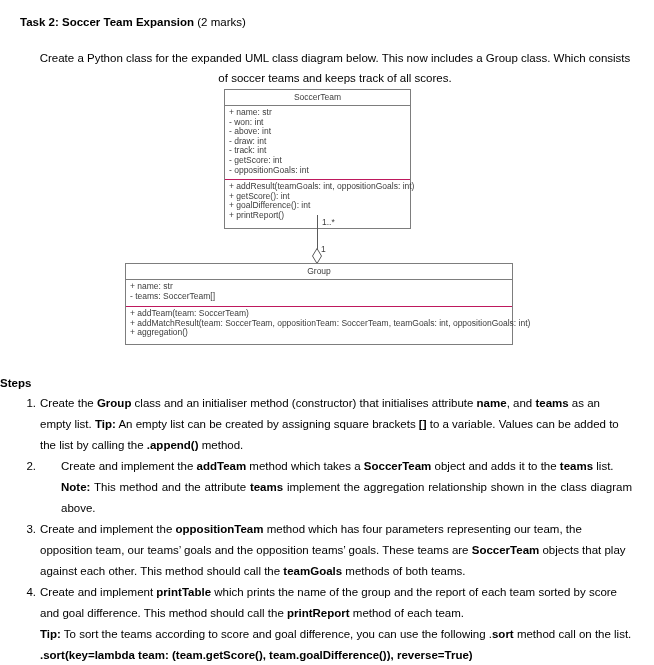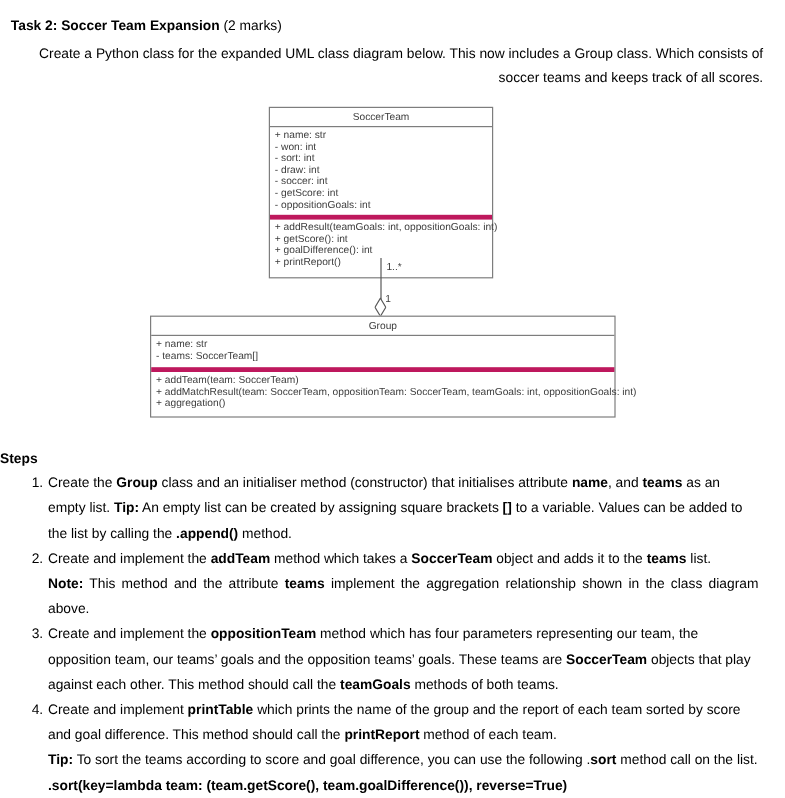--- a/index.html
+++ b/index.html
@@ -15,35 +15,35 @@
     overflow: hidden;
     position: relative;
   }
 
   
   .doc {
     padding: 0;
   }
   .intro {
     position: absolute;
-    left: 9px;
+    left: 20px;
     top: 12px;
     width: 630px;
   }
   .task-heading {
     font-size: 11.5px;
     line-height: 20px;
     margin: 0 0 2px 0;
   }
   .task-heading .strong { font-weight: bold; }
   .intro-para {
     font-size: 11.5px;
     line-height: 20px;
-    margin: 3px;
-    text-align: right;
+    margin: 16px;
+    text-align: center;
   }
 
   
   .uml {
     position: absolute;
     left: 0;
     top: 85px;
     width: 654px;
     height: 260px;
   }
@@ -56,21 +56,21 @@
   .uml-title {
     text-align: center;
     font-size: 8.5px;
     line-height: 13px;
     padding: 1px 0 1px 0;
     border-bottom: 1px solid #7d7d7d;
     color: #3c3c3c;
   }
   .uml-section {
     padding: 2px 4px 3px 4px;
-    border-bottom: 4px solid #be185d;
+    border-bottom: 1px solid #be185d;
   }
   .uml-section:last-child {
     border-bottom: none;
   }
   .uml-line {
     font-size: 8.5px;
     line-height: 9.6px;
     white-space: nowrap;
     color: #3c3c3c;
   }
@@ -147,21 +147,21 @@
   .step-num {
     position: absolute;
     left: 16px;
     top: 0;
     width: 20px;
     text-align: right;
     font-size: 11.5px;
     line-height: 21px;
   }
   .step-body { display: block; }
-  .step-body.justify { text-align: justify; text-justify: inter-word; }
+  .step-body.justify { text-align: justify; text-justify: inter-word; margin-left: 21px; }
 </style>
 </head>
 <body>
 
 <div class="doc">
 
   <div class="intro">
     <p class="task-heading">
       <span class="strong">Task 2: Soccer Team Expansion</span>
       <span>(2 marks)</span>
@@ -169,23 +169,23 @@
     <p class="intro-para">Create a Python class for the expanded UML class diagram below. This now includes a Group class. Which consists of soccer teams and keeps track of all scores.</p>
   </div>
 
   <div class="uml">
 
     <div class="uml-box" id="soccerteam-box">
       <div class="uml-title">SoccerTeam</div>
       <div class="uml-section attrs">
         <div class="uml-line">+ name: str</div>
         <div class="uml-line">- won: int</div>
-        <div class="uml-line">- sort: int</div>
+        <div class="uml-line">- above: int</div>
         <div class="uml-line">- draw: int</div>
-        <div class="uml-line">- soccer: int</div>
+        <div class="uml-line">- track: int</div>
         <div class="uml-line">- getScore: int</div>
         <div class="uml-line">- oppositionGoals: int</div>
       </div>
       <div class="uml-section ops">
         <div class="uml-line">+ addResult(teamGoals: int, oppositionGoals: int)</div>
         <div class="uml-line">+ getScore(): int</div>
         <div class="uml-line">+ goalDifference(): int</div>
         <div class="uml-line">+ printReport()</div>
       </div>
     </div>

